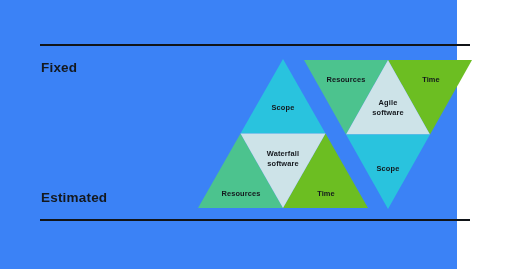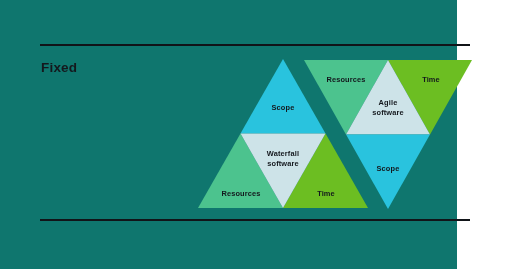--- a/index.html
+++ b/index.html
@@ -10,21 +10,21 @@
   body {
     width: 512px;
     height: 269px;
     overflow: hidden;
     font-family: "Liberation Sans", sans-serif;
   }
   #canvas {
     position: relative;
     width: 457px;
     height: 269px;
-    background: #0f766e;
+    background: #3b82f6;
   }
   .rule {
     position: absolute;
     left: 40px;
     width: 430px;
     height: 2px;
     background: #111418;
   }
   #rule-top { top: 44px; }
   #rule-bottom { top: 219px; }
@@ -63,20 +63,21 @@
 </head>
 <body>
 
 <div id="canvas">
 
   <div class="rule" id="rule-top"></div>
   <div class="rule" id="rule-bottom"></div>
 
   <div class="axis-label" id="label-fixed">Fixed</div>
 
+  <div class="axis-label" id="label-estimated">Estimated</div>
 
   <svg id="tri-svg" viewBox="0 0 512 269">
 
     <g>
 
       <polygon points="283,59 240.5,133.5 325.5,133.5" fill="#29C3DE"></polygon>
 
       <polygon points="240.5,133.5 198,208 283,208" fill="#4CC38E"></polygon>
 
       <polygon points="325.5,133.5 283,208 368,208" fill="#6CBE22"></polygon>

